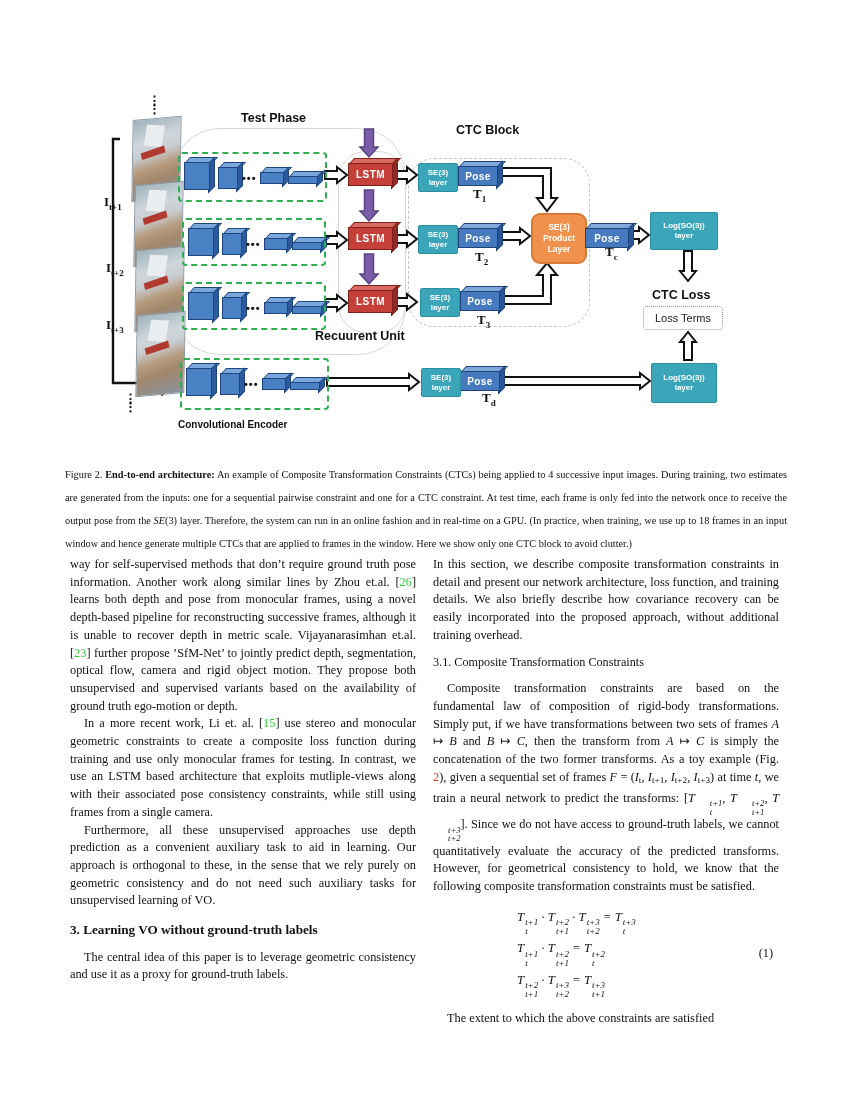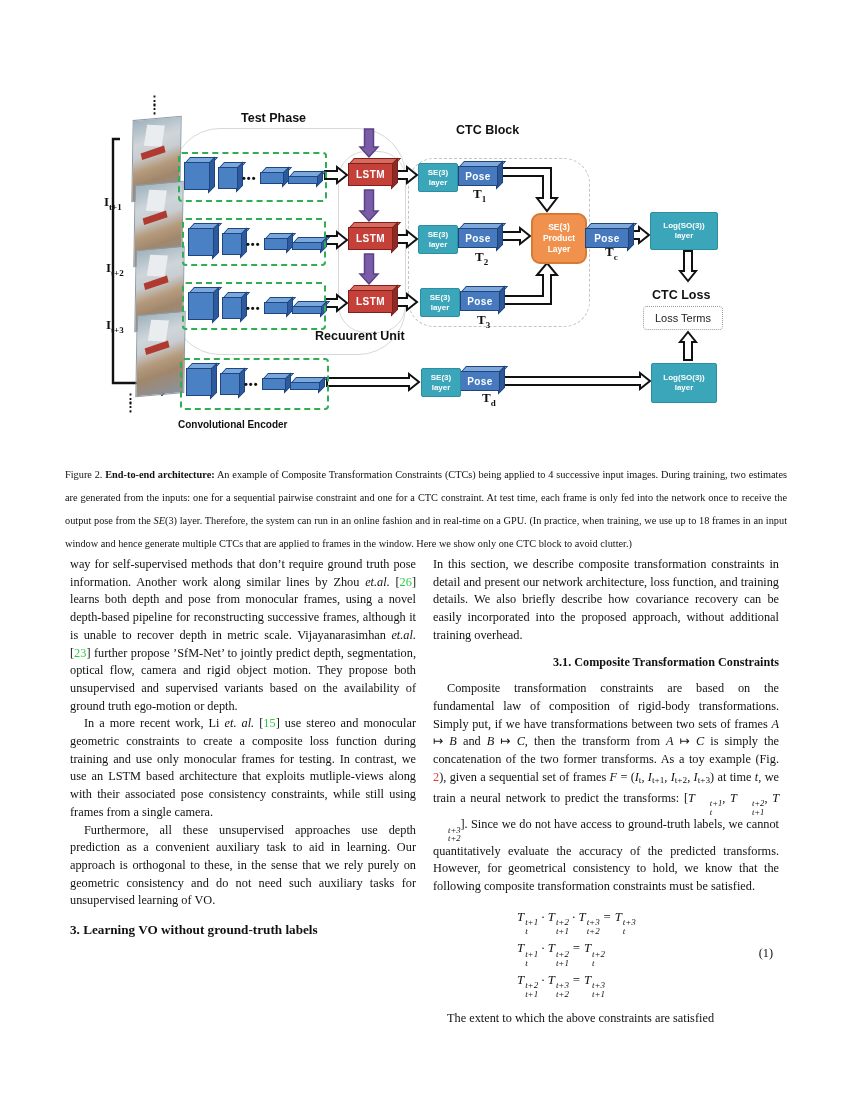--- a/index.html
+++ b/index.html
@@ -42,23 +42,23 @@
   .frame::after{content:"";position:absolute;left:18%;top:38%;width:52%;height:9%;background:#b03a30;transform:rotate(-14deg);}
 
   
   #caption{position:absolute;left:65px;top:463px;width:722px;font-size:10.3px;line-height:23px;
            text-align:justify;color:#111;}
   .col{position:absolute;top:556px;width:346px;font-size:12.3px;line-height:17.7px;text-align:justify;}
   #left-col{left:70px;} #right-col{left:433px;}
   .para{margin:0;}
   .para.indent{text-indent:14px;}
   .sec-heading{font-size:13.2px;font-weight:bold;margin:11px 0 10px;text-align:left;}
-  .subsec-heading{font-size:12.2px;font-weight:bold;margin:9px 0 9px;text-align:right;}
+  .subsec-heading{font-size:12.2px;font-weight:normal;margin:9px 0 9px;text-align:left;}
   .seg-b{font-weight:bold;}
-  .seg-i{font-style:italic;margin-top:29px;}
+  .seg-i{margin-top:29px;}
   .seg-math{font-style:italic;}
   .seg-cite{color:#2ecc40;}
   .seg-figref{color:#e8392e;}
   .seg-sub{font-size:75%;vertical-align:-0.25em;}
   .ss{display:inline-flex;flex-direction:column;vertical-align:-0.5em;line-height:1;font-size:70%;
       font-style:italic;margin-left:1px;}
   .ss span{display:block;}
   .equation{position:relative;margin:9px 0 7px;text-align:left;}
   .eq-lines{display:inline-block;margin-left:84px;font-size:12.8px;}
   .eq-line{margin:4px 0;font-style:italic;}
@@ -310,20 +310,21 @@
       </div>
   </div>
 
   <div id="caption">Figure 2. <span class="seg-b">End-to-end architecture:</span> An example of Composite Transformation Constraints (CTCs) being applied to 4 successive input images. During training, two estimates are generated from the inputs: one for a sequential pairwise constraint and one for a CTC constraint. At test time, each frame is only fed into the network once to receive the output pose from the <span class="seg-math">SE</span>(3) layer. Therefore, the system can run in an online fashion and in real-time on a GPU. (In practice, when training, we use up to 18 frames in an input window and hence generate multiple CTCs that are applied to frames in the window. Here we show only one CTC block to avoid clutter.)</div>
 
   <div id="left-col" class="col">
       <p class="para">way for self-supervised methods that don’t require ground truth pose information.  Another work along similar lines by Zhou <span class="seg-i">et.al.</span> [<span class="seg-cite">26</span>] learns both depth and pose from monocular frames, using a novel depth-based pipeline for reconstructing successive frames, although it is unable to recover depth in metric scale.  Vijayanarasimhan <span class="seg-i">et.al.</span> [<span class="seg-cite">23</span>] further propose ’SfM-Net’ to jointly predict depth, segmentation, optical flow, camera and rigid object motion.  They propose both unsupervised and supervised variants based on the availability of ground truth ego-motion or depth.</p>
       <p class="para indent">In a more recent work, Li <span class="seg-i">et. al.</span> [<span class="seg-cite">15</span>] use stereo and monocular geometric constraints to create a composite loss function during training and use only monocular frames for testing.  In contrast, we use an LSTM based architecture that exploits mutliple-views along with their associated pose consistency constraints, while still using frames from a single camera.</p>
       <p class="para indent">Furthermore, all these unsupervised approaches use depth prediction as a convenient auxiliary task to aid in learning.  Our approach is orthogonal to these, in the sense that we rely purely on geometric consistency and do not need such auxiliary tasks for unsupervised learning of VO.</p>
       <div class="sec-heading">3. Learning VO without ground-truth labels</div>
+      <p class="para indent">The central idea of this paper is to leverage geometric consistency and use it as a proxy for ground-truth labels.</p>
     </div>
   <div id="right-col" class="col">
       <p class="para">In this section, we describe composite transformation constraints in detail and present our network architecture, loss function, and training details.  We also briefly describe how covariance recovery can be easily incorporated into the proposed approach, without additional training overhead.</p>
       <div class="subsec-heading">3.1. Composite Transformation Constraints</div>
       <p class="para indent">Composite transformation constraints are based on the fundamental law of composition of rigid-body transformations.  Simply put, if we have transformations between two sets of frames <span class="seg-math">A</span> ↦ <span class="seg-math">B</span> and <span class="seg-math">B</span> ↦ <span class="seg-math">C</span>, then the transform from <span class="seg-math">A</span> ↦ <span class="seg-math">C</span> is simply the concatenation of the two former transforms.  As a toy example (Fig. <span class="seg-figref">2</span>), given a sequential set of frames <span class="seg-math">F</span> = (<span class="seg-math">I</span><span class="seg-sub">t</span>, <span class="seg-math">I</span><span class="seg-sub">t+1</span>, <span class="seg-math">I</span><span class="seg-sub">t+2</span>, <span class="seg-math">I</span><span class="seg-sub">t+3</span>) at time <span class="seg-math">t</span>, we train a neural network to predict the transforms: [<span class="seg-math">T</span><span class="ss">
           <span>t+1</span>
           <span>t</span>
         </span>, <span class="seg-math">T</span><span class="ss">
           <span>t+2</span>
           <span>t+1</span>

